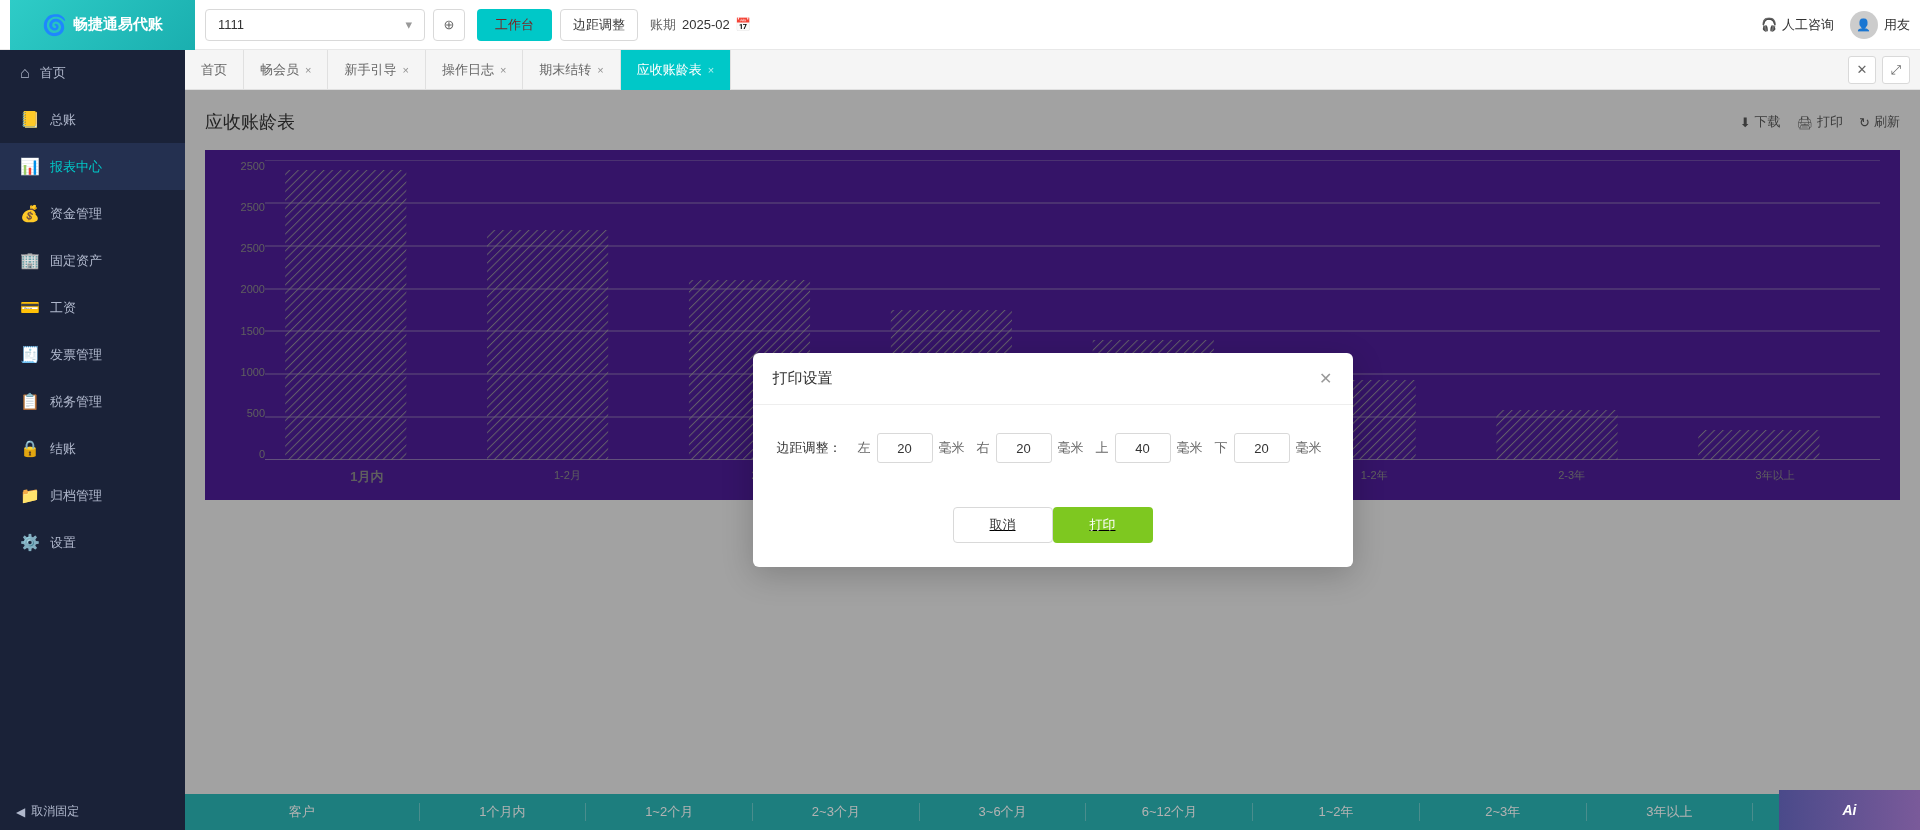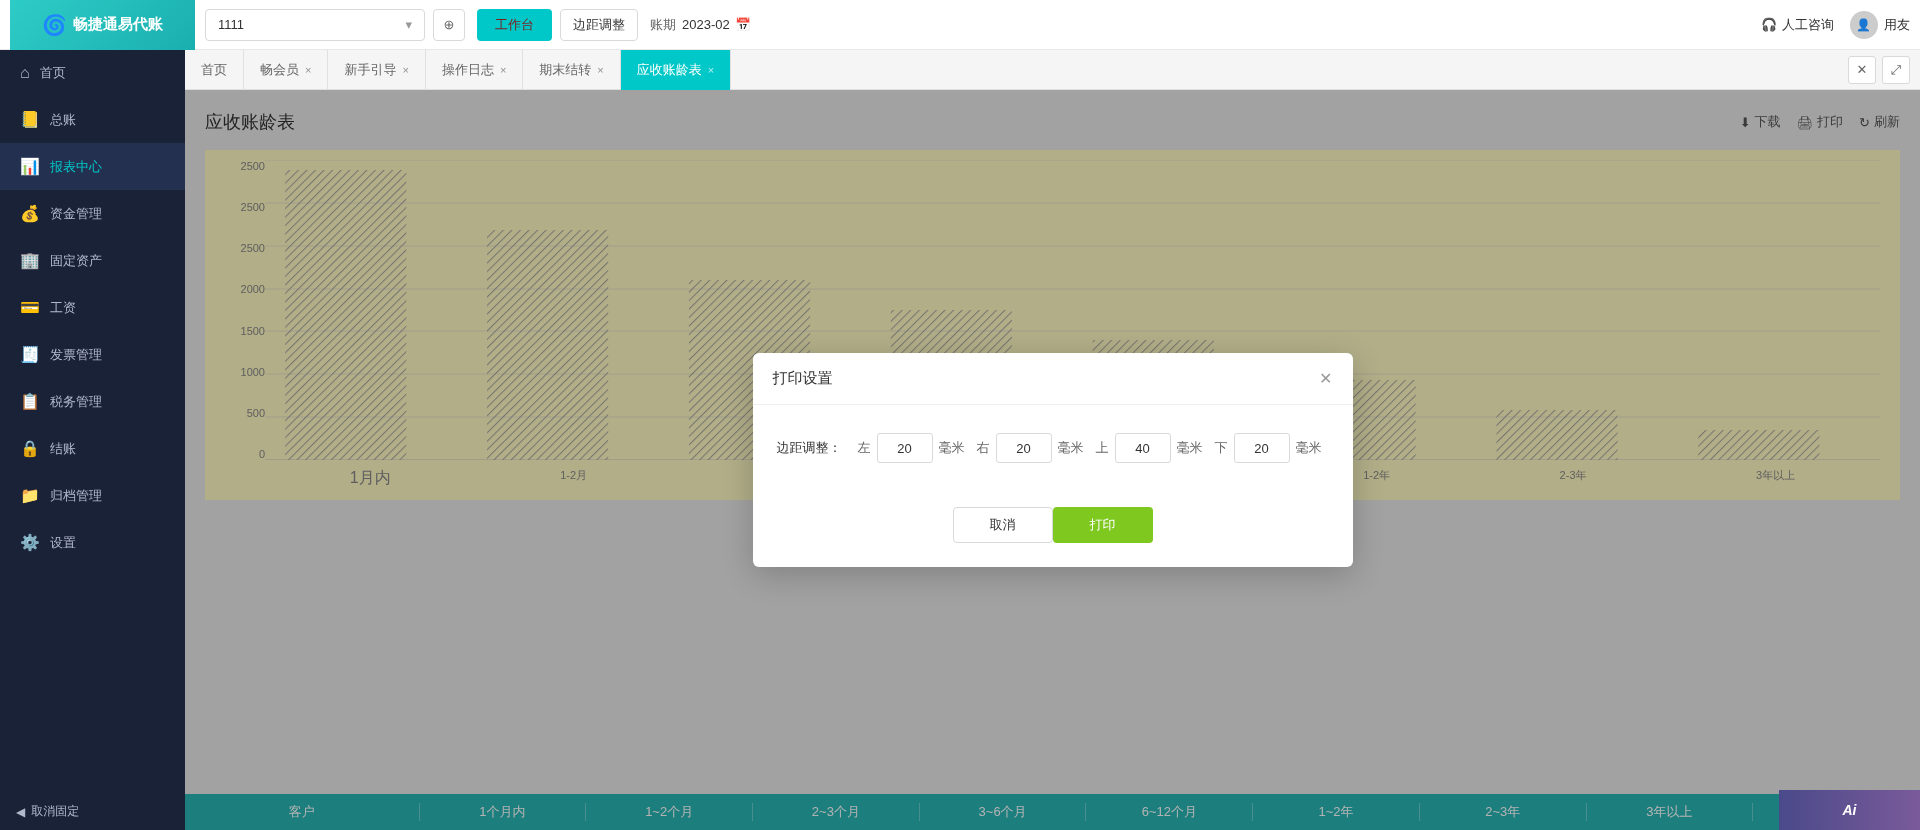--- a/index.html
+++ b/index.html
@@ -134,21 +134,21 @@
     }
     .page-title { font-size: 18px; color: #333; font-weight: 500; }
     .page-actions { display: flex; align-items: center; gap: 16px; }
     .action-btn {
       display: flex; align-items: center; gap: 4px;
       color: #555; cursor: pointer; font-size: 13px;
     }
 
     
     .chart-area {
-      background: #fef9c3;
+      background: #4c1d95;
       height: 350px;
       position: relative;
       text-align: center;
     }
 
     
     .table-header-bar {
       position: absolute; bottom: 0; left: 0; right: 0;
       height: 36px; background: #2ab5b5;
       display: flex; align-items: center;
@@ -193,21 +193,21 @@
     .margin-input {
       width: 56px; height: 30px;
       border: 1px solid #d9d9d9; border-radius: 3px;
       text-align: center; font-size: 13px; color: #333;
       outline: none;
     }
     .margin-unit { color: #666; font-size: 13px; text-align: center; }
 
     .modal-footer {
       display: flex; align-items: flex-start; justify-content: center;
-      padding: 16px 24px 24px;
+      padding: 16px 24px 24px; text-decoration: underline;
     }
     .btn-cancel {
       width: 100px; height: 36px;
       border: 1px solid #d9d9d9; background: #fff;
       color: #333; border-radius: 4px; cursor: pointer; font-size: 13px;
     }
     .btn-print {
       width: 100px; height: 36px;
       border: none; background: #7ec820;
       color: #fff; border-radius: 4px; cursor: pointer; font-size: 13px;
@@ -239,21 +239,21 @@
 
   <div class="copy-btn" title="复制">
     <span>⊕</span>
   </div>
 
   <button class="workbench-btn">工作台</button>
   <button class="switch-btn">边距调整</button>
 
   <div class="period-area">
     <span class="period-label">账期</span>
-    <span class="period-value">2023-02</span>
+    <span class="period-value">2025-02</span>
     <span class="calendar-icon">📅</span>
   </div>
 
   <div class="header-right">
     <div class="consult-area">
       <span>🎧</span>
       <span>人工咨询</span>
     </div>
     <div class="user-area">
       <div class="user-avatar">👤</div>
@@ -403,21 +403,21 @@
           <span style="font-size:11px; color:#888;">2500</span>
           <span style="font-size:11px; color:#888;">2500</span>
           <span style="font-size:11px; color:#888;">2000</span>
           <span style="font-size:11px; color:#888;">1500</span>
           <span style="font-size:11px; color:#888;">1000</span>
           <span style="font-size:11px; color:#888;">500</span>
           <span style="font-size:11px; color:#888;">0</span>
         </div>
 
         <div style="position:absolute; left:60px; right:20px; top:318px; display:flex; justify-content:space-around;">
-          <span style="font-size:16px; color:#888;">1月内</span>
+          <span style="font-size:13px; color:#888;font-weight:bold;">1月内</span>
           <span style="font-size:11px; color:#888;">1-2月</span>
           <span style="font-size:11px; color:#888;">2-3月</span>
           <span style="font-size:11px; color:#888;">3-6月</span>
           <span style="font-size:11px; color:#888;">6-12个月</span>
           <span style="font-size:11px; color:#888;">1-2年</span>
           <span style="font-size:11px; color:#888;">2-3年</span>
           <span style="font-size:11px; color:#888;">3年以上</span>
         </div>
       </div>
 

